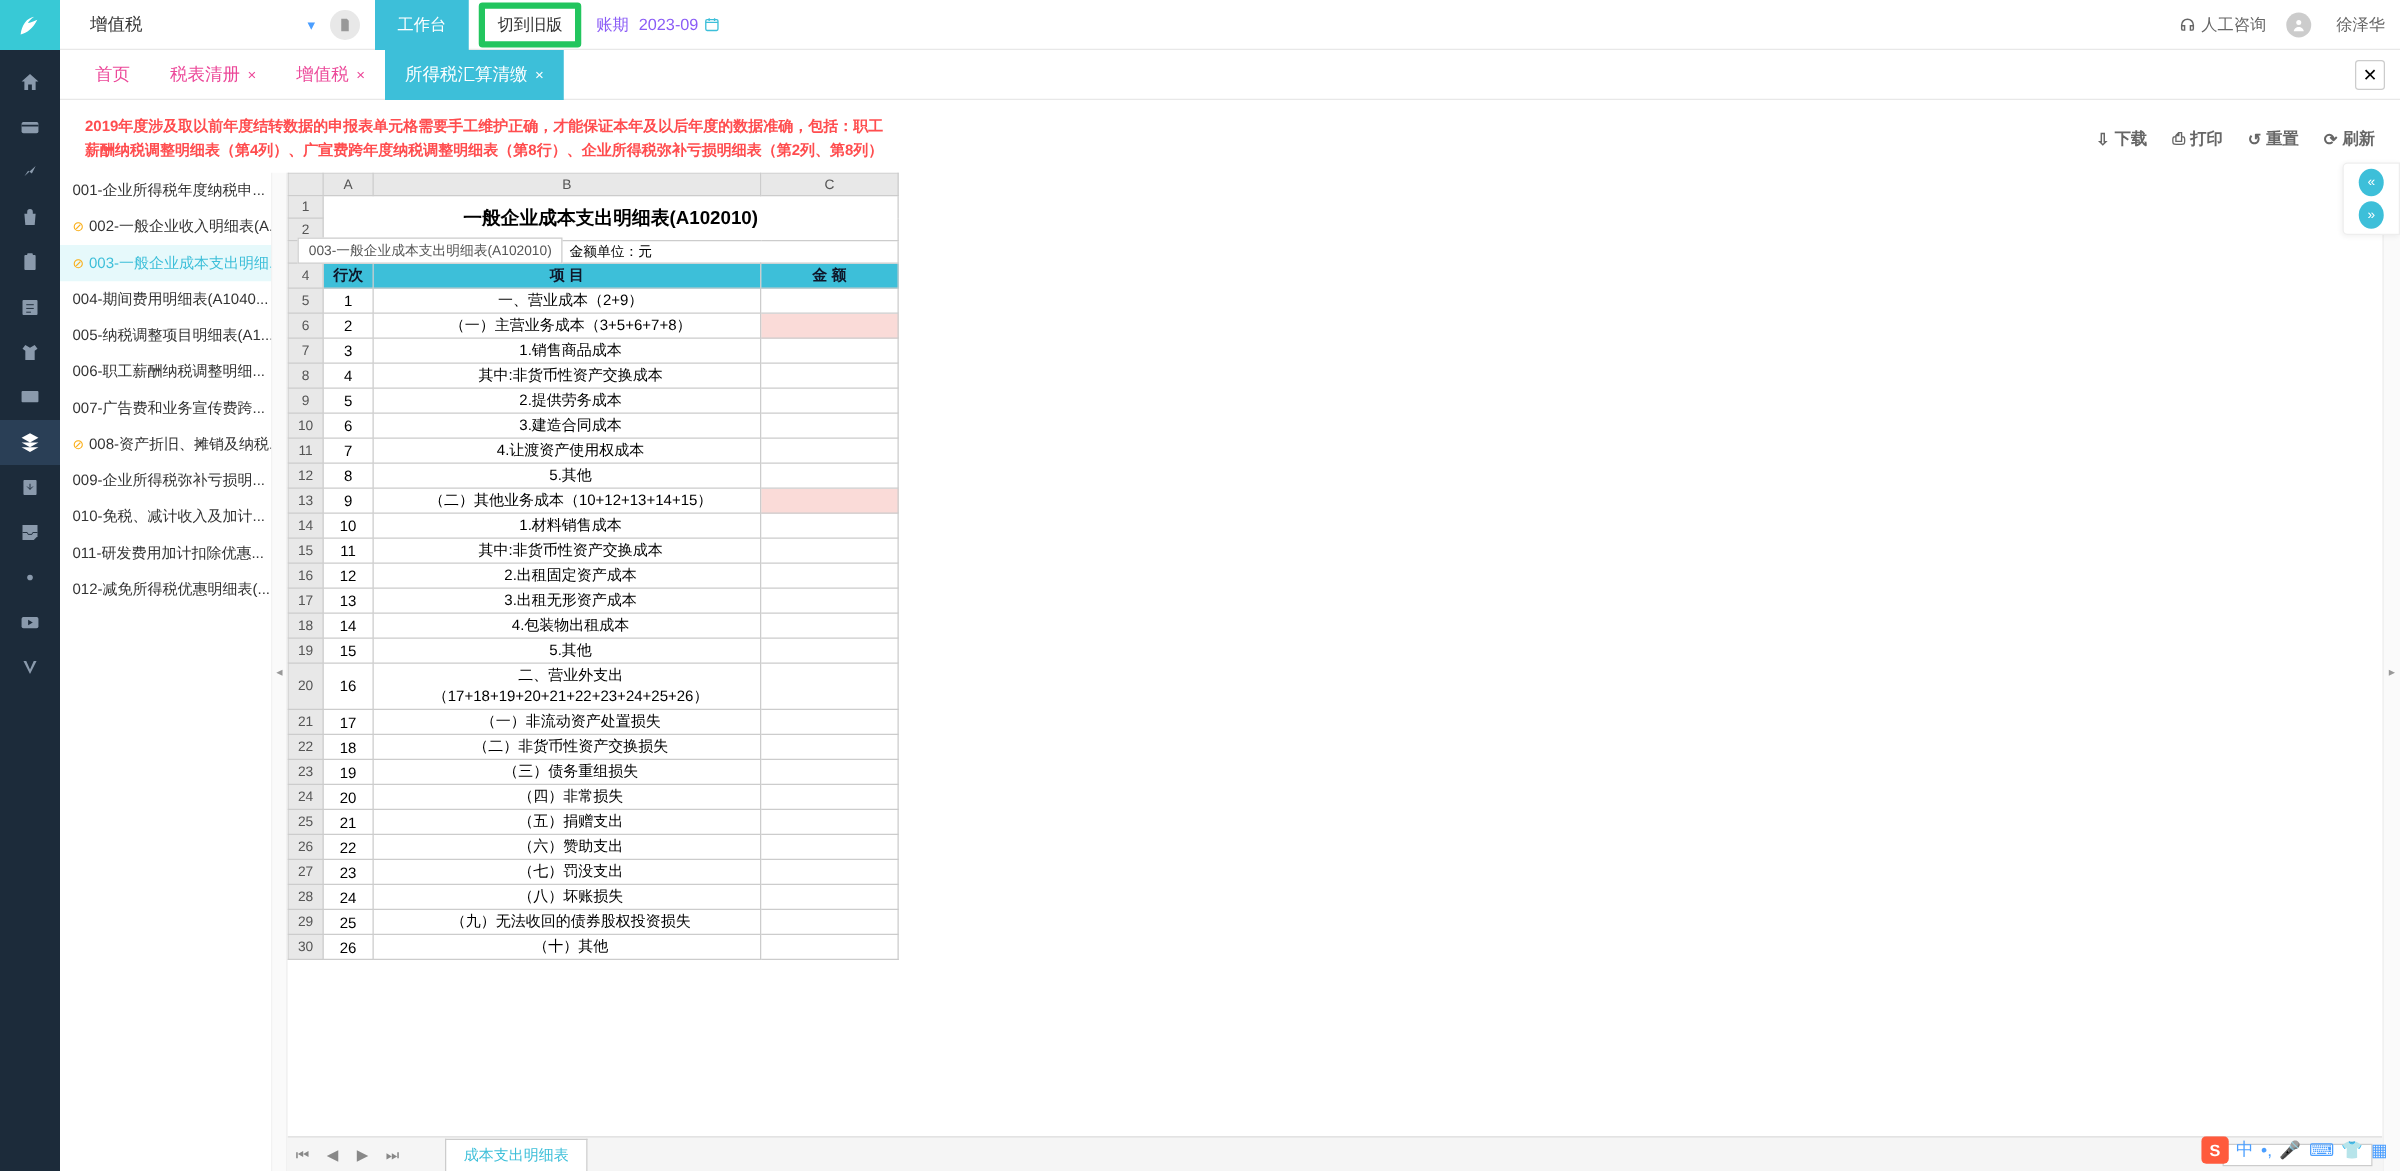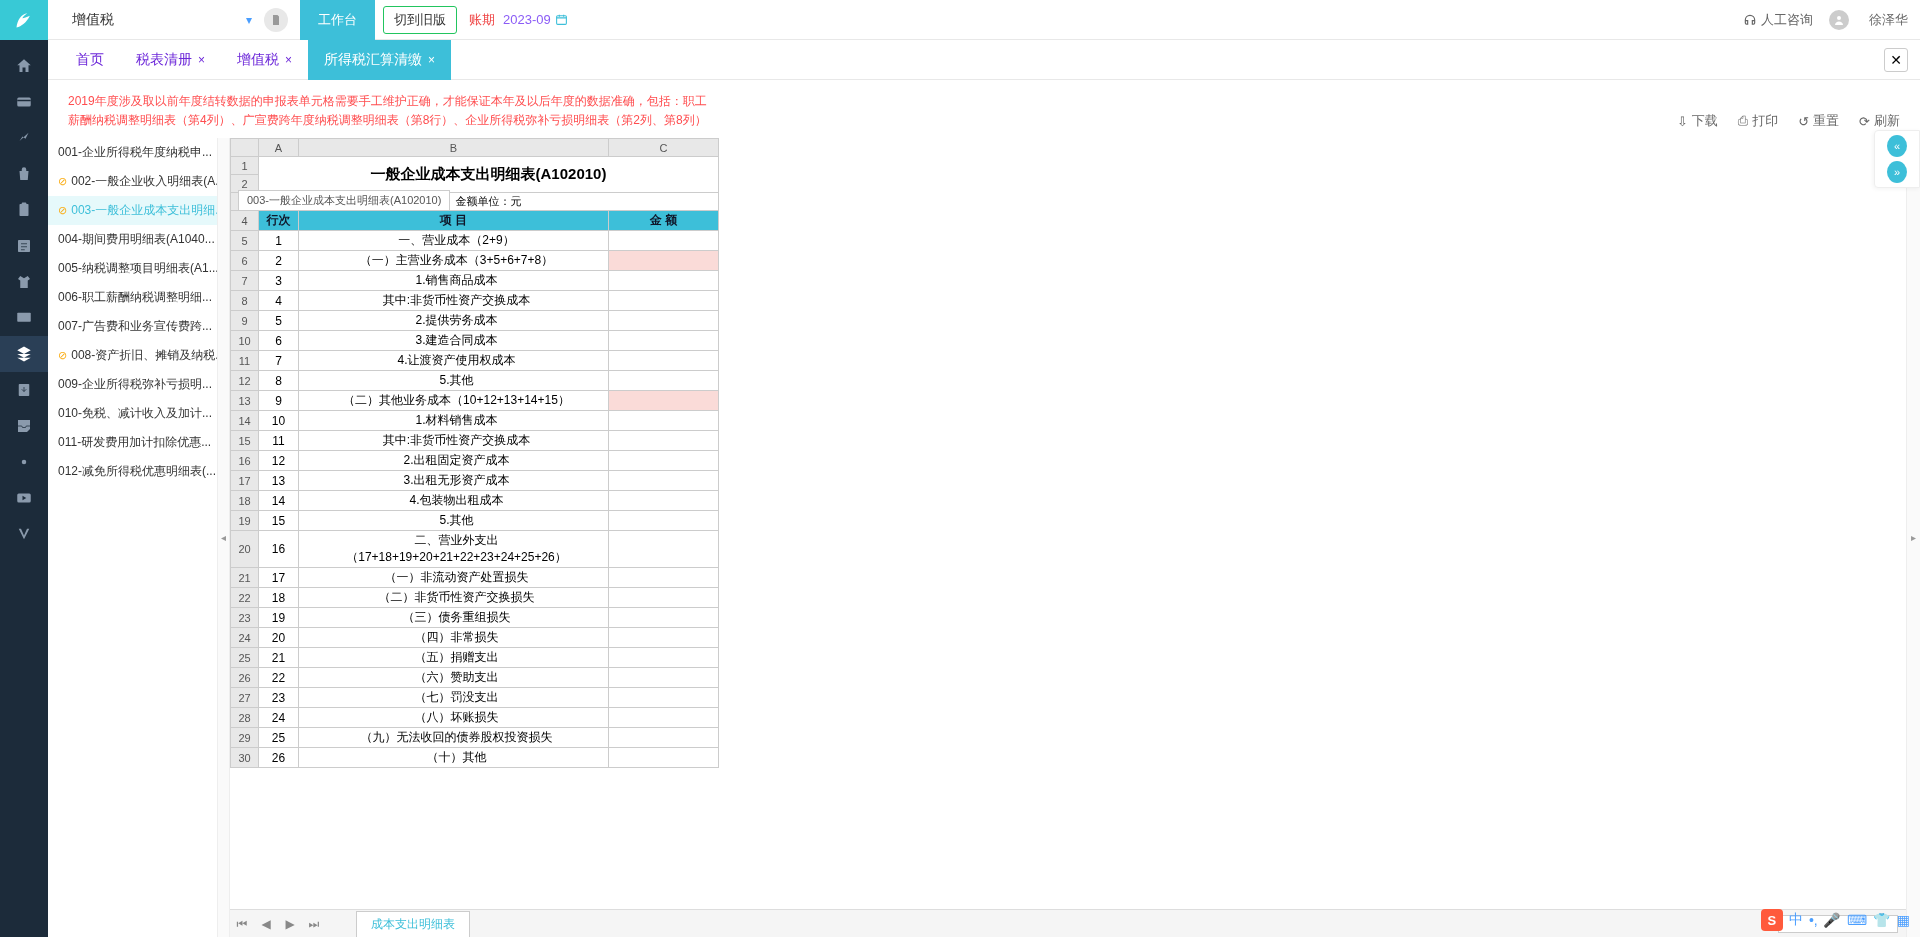--- a/index.html
+++ b/index.html
@@ -6,46 +6,46 @@
 body { background: #f0f2f5; overflow: hidden; }
 
 
 .top-header { height: 40px; background: #fff; display: flex; align-items: center; padding: 0 12px; border-bottom: 1px solid #e8e8e8; }
 .logo-area { width: 48px; height: 40px; background: #38c9d6; display: flex; align-items: center; justify-content: center; margin: -12px 0 -12px -12px; }
 .logo-area svg { width: 20px; height: 20px; fill: #fff; }
 .dropdown-select { margin-left: 24px; font-size: 14px; color: #333; display: flex; align-items: center; cursor: pointer; min-width: 180px; justify-content: space-between; }
 .dropdown-select .chev { color: #4a9eff; font-size: 12px; }
 .circle-icon { width: 24px; height: 24px; border-radius: 50%; background: #e8e8e8; display: flex; align-items: center; justify-content: center; margin-left: 12px; cursor: pointer; }
 .btn-primary { background: #3dbfd9; color: #fff; border: none; padding: 17px 18px; border-radius: 3px; font-size: 13px; margin-left: 12px; cursor: pointer; }
-.btn-outline { background: #fff; border: 1px solid #22c55e; color: #333; padding: 4px 10px; border-radius: 3px; font-size: 13px; margin-left: 8px; cursor: pointer; }
-.period-label { font-size: 13px; color: #ef4444; margin-left: 12px; }
+.btn-outline { background: #fff; border: 5px solid #22c55e; color: #333; padding: 4px 10px; border-radius: 3px; font-size: 13px; margin-left: 8px; cursor: pointer; }
+.period-label { font-size: 13px; color: #8b5cf6; margin-left: 12px; }
 .period-val { font-size: 13px; color: #8b5cf6; margin-left: 8px; display: flex; align-items: center; gap: 4px; }
 .spacer { flex: 1; }
 .hr-link { display: flex; align-items: center; gap: 4px; font-size: 13px; color: #666; cursor: pointer; margin-right: 16px; justify-content: space-between; }
 .user-sec { display: flex; align-items: center; gap: 20px; font-size: 13px; color: #666; }
 .user-avatar { width: 20px; height: 20px; border-radius: 50%; background: #ccc; display: flex; align-items: center; justify-content: center; color: #fff; font-size: 11px; }
 
 
 .layout { display: flex; height: calc(100vh - 40px); }
 .sidebar { width: 48px; background: #1c2b3a; display: flex; flex-direction: column; padding-top: 8px; }
 .sb-item { width: 48px; height: 36px; display: flex; align-items: center; justify-content: center; cursor: pointer; color: #8a9aac; }
 .sb-item.active { color: #fff; background: #2a3f56; }
 .sb-item svg { width: 18px; height: 18px; fill: currentColor; }
 
 .main { flex: 1; display: flex; flex-direction: column; background: #fff; position: relative; }
 
 
 .tabs-row { height: 40px; display: flex; align-items: center; border-bottom: 1px solid #e8e8e8; padding: 0 12px; position: relative; }
-.tab { padding: 0 16px; height: 40px; display: flex; align-items: center; font-size: 14px; color: #6d28d9; cursor: pointer; gap: 6px; }
+.tab { padding: 0 16px; height: 40px; display: flex; align-items: center; font-size: 14px; color: #ec4899; cursor: pointer; gap: 6px; }
 .tab.active { background: #3dbfd9; color: #fff; }
 .tab .close-x { font-size: 12px; }
 .tabs-close-all { position: absolute; right: 12px; top: 8px; width: 24px; height: 24px; border: 1px solid #ccc; border-radius: 3px; display: flex; align-items: center; justify-content: center; cursor: pointer; font-size: 14px; }
 
 
-.notice-row { display: flex; padding: 12px 20px 8px; align-items: flex-end; }
+.notice-row { display: flex; padding: 12px 20px 8px; align-items: center; font-weight: bold; }
 .notice-text { color: #ff4d4f; font-size: 12px; line-height: 1.6; max-width: 640px; }
 .actions-right { margin-left: auto; display: flex; gap: 20px; align-items: center; }
 .action-link { color: #666; font-size: 13px; display: flex; align-items: center; gap: 4px; cursor: pointer; }
 
 
 .body-area { flex: 1; display: flex; overflow: hidden; }
 .tree-panel { width: 170px; border-right: 1px solid #eee; overflow-y: auto; font-size: 12px; }
 .tree-item { padding: 6px 10px; color: #333; cursor: pointer; white-space: nowrap; overflow: hidden; text-overflow: ellipsis; display: flex; align-items: center; gap: 4px; }
 .tree-item.selected { background: #e6f9fb; color: #3dbfd9; }
 .tree-warn { color: #faad14; font-size: 11px; }

